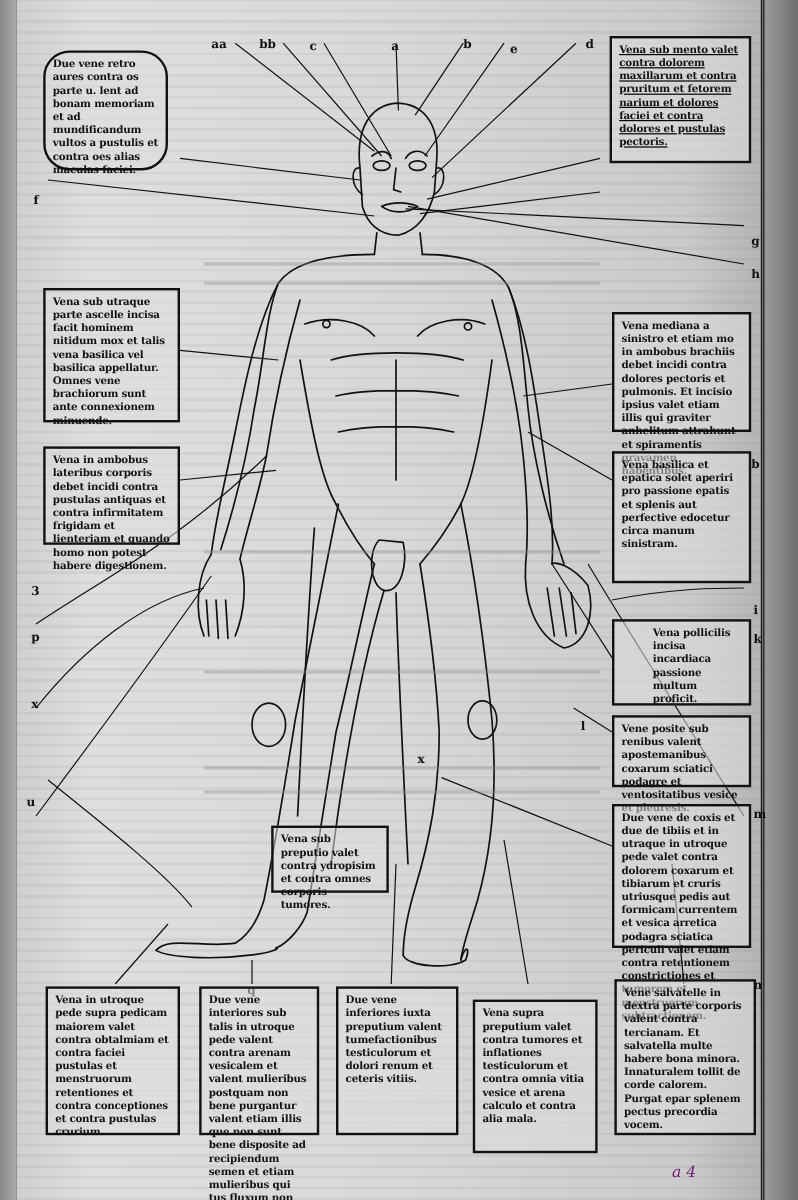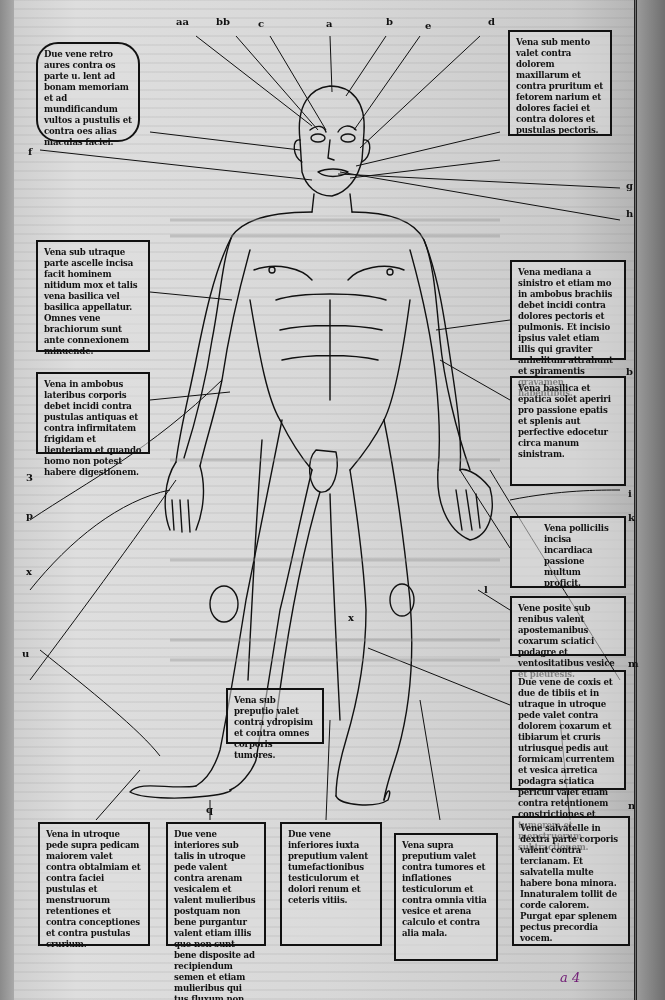--- a/index.html
+++ b/index.html
@@ -28,21 +28,21 @@
   .box {
     position:absolute; border:2px solid #111; background:rgba(222,222,222,0.55);
     box-sizing:border-box; padding:5px 6px;
   }
   .box .txt {
     font-family:"DejaVu Serif", serif; font-weight:bold; font-size:8.6px;
     line-height:11px; color:#111; letter-spacing:-0.2px;
   }
   .marker {
     position:absolute; font-family:"DejaVu Serif", serif; font-weight:bold;
-    font-size:10px; color:#111;
+    font-size:10px; color:#111;margin-top:16px;
   }
   .signature {
     position:absolute; left:560px; top:970px; font-family:"DejaVu Serif", serif;
     font-style:italic; font-size:13px; color:#701a75;
   }
 </style>
 </head>
 <body>
 
 <div class="gutter-left"></div>
@@ -176,21 +176,21 @@
 <div class="marker" style="left:628px;top:512px;">k</div>
 <div class="marker" style="left:628px;top:658px;">m</div>
 <div class="marker" style="left:628px;top:800px;">n</div>
 <div class="marker" style="left:484px;top:584px;">l</div>
 <div class="marker" style="left:348px;top:612px;">x</div>
 <div class="marker" style="left:206px;top:804px;">q</div>
 
 <div class="box" style="left:36px;top:42px;width:104px;height:100px;border-radius:22px;">
   <div class="txt">Due vene retro aures contra os parte u. lent ad bonam memoriam et ad mundificandum vultos a pustulis et contra oes alias maculas faciei.</div>
 </div>
-<div class="box" style="left:508px;top:30px;width:104px;height:106px;">
+<div class="box" style="left:508px;top:30px;width:118px;height:106px;text-decoration:underline;">
   <div class="txt">Vena sub mento valet contra dolorem maxillarum et contra pruritum et fetorem narium et dolores faciei et contra dolores et pustulas pectoris.</div>
 </div>
 <div class="box" style="left:36px;top:240px;width:114px;height:112px;">
   <div class="txt">Vena sub utraque parte ascelle incisa facit hominem nitidum mox et talis vena basilica vel basilica appellatur. Omnes vene brachiorum sunt ante connexionem minuende.</div>
 </div>
 <div class="box" style="left:36px;top:372px;width:114px;height:82px;">
   <div class="txt">Vena in ambobus lateribus corporis debet incidi contra pustulas antiquas et contra infirmitatem frigidam et lienteriam et quando homo non potest habere digestionem.</div>
 </div>
 <div class="box" style="left:510px;top:260px;width:116px;height:100px;">
   <div class="txt">Vena mediana a sinistro et etiam mo in ambobus brachiis debet incidi contra dolores pectoris et pulmonis. Et incisio ipsius valet etiam illis qui graviter anhelitum attrahunt et spiramentis gravamen habentibus.</div>

